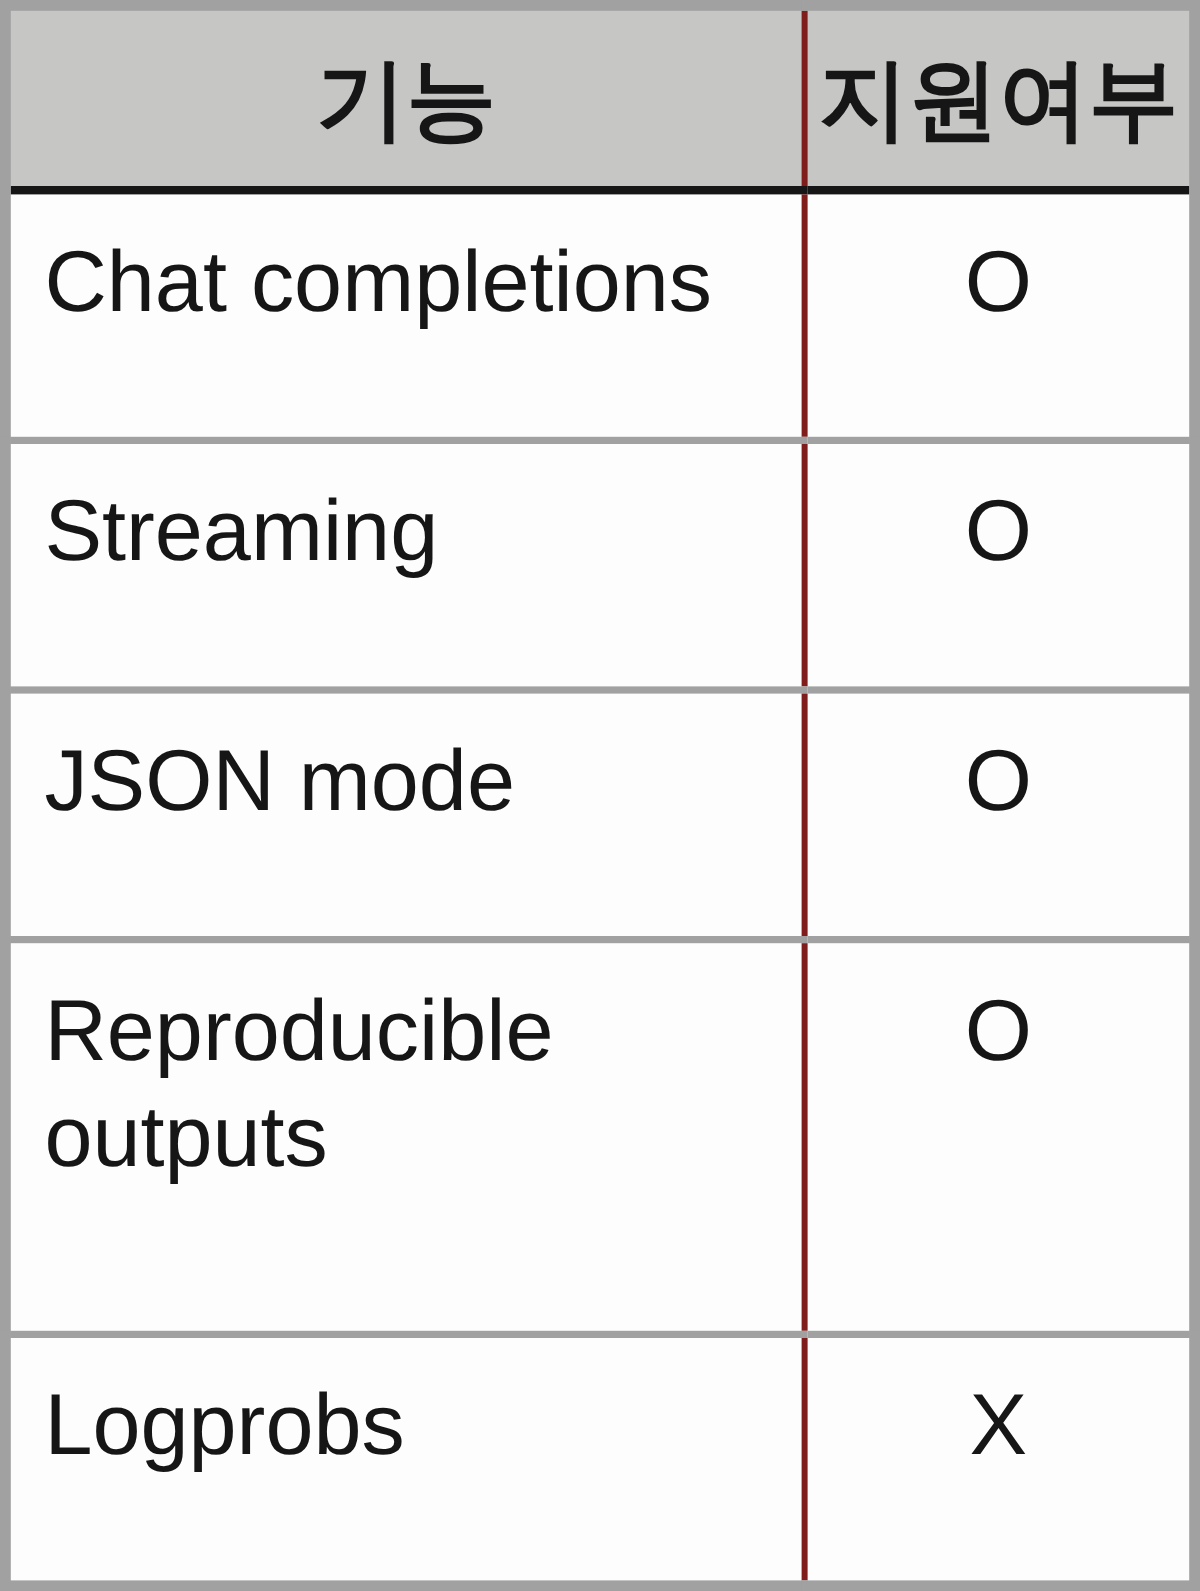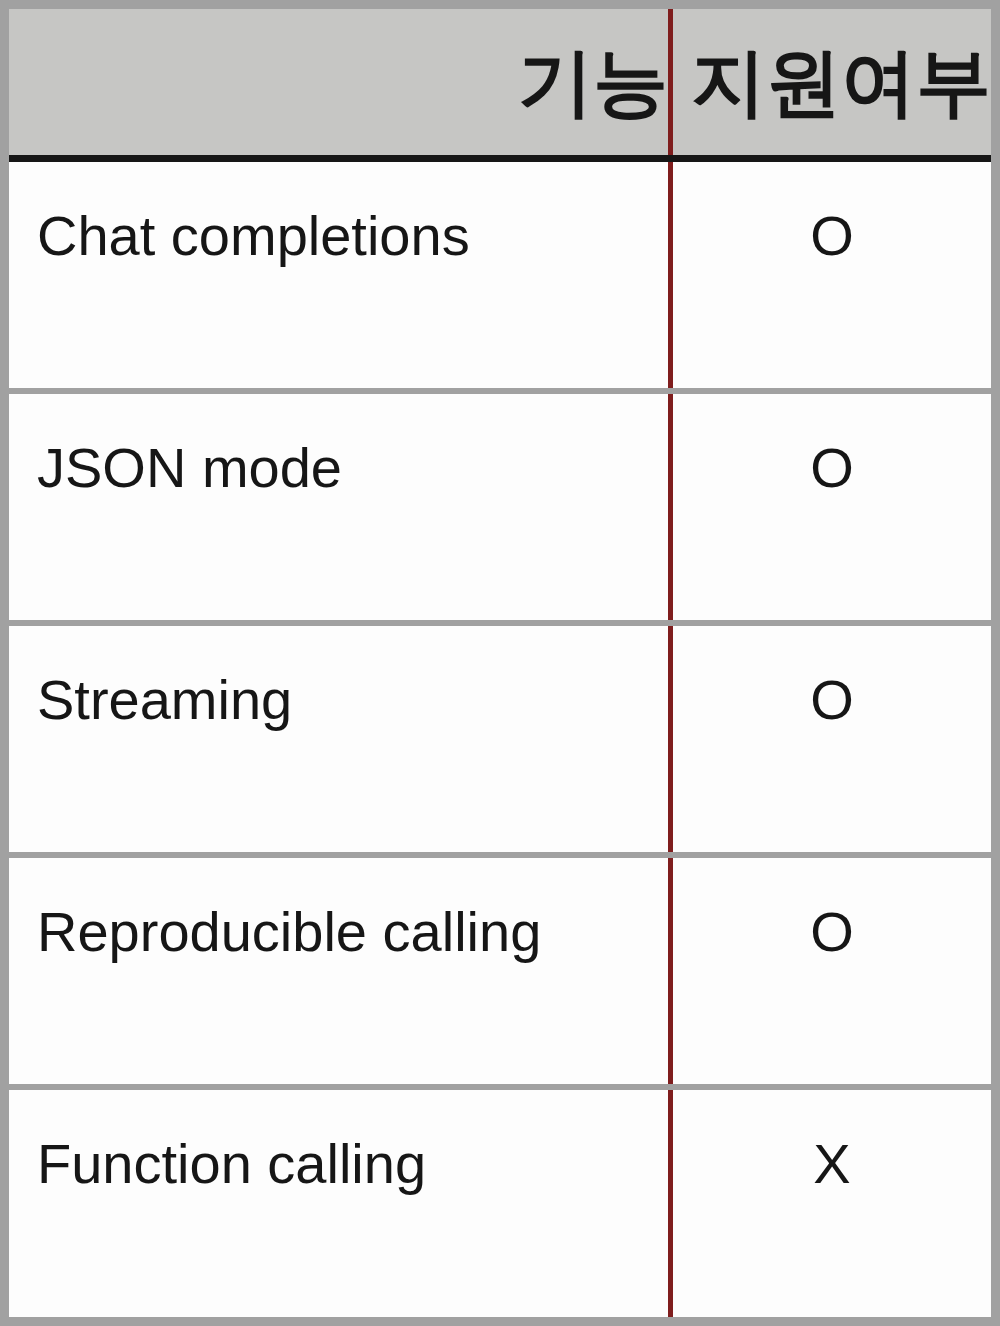--- a/index.html
+++ b/index.html
@@ -22,28 +22,28 @@
     font-family: "Liberation Sans", "DejaVu Sans", sans-serif;
     color: #161616;
   }
   col.feature-col { width: 660px; }
   col.support-col { width: 322px; }
   th {
     background: #c6c6c4;
     border-bottom: 7px solid #161616;
     font-size: 75px;
     font-weight: 700;
-    text-align: right;
+    text-align: center;
     line-height: 90px;
     padding: 28px 0;
   }
   td {
     background: #fdfdfd;
     border-top: 6px solid #a1a1a1;
-    font-size: 56px;
+    font-size: 72px;
     line-height: 89px;
     vertical-align: baseline;
     padding: 29px 12px 29px 28px;
   }
   th.support-header,
   td.support-cell {
     border-left: 5px solid #7f1d1d;
   }
   td.support-cell {
     text-align: center;
@@ -65,30 +65,30 @@
         <th class="feature-header">기능</th>
         <th class="support-header">지원여부</th>
       </tr>
     </thead>
     <tbody>
       <tr>
         <td class="feature-cell">Chat completions</td>
         <td class="support-cell">O</td>
       </tr>
       <tr>
+        <td class="feature-cell">Streaming</td>
+        <td class="support-cell">O</td>
+      </tr>
+      <tr>
         <td class="feature-cell">JSON mode</td>
         <td class="support-cell">O</td>
       </tr>
       <tr>
-        <td class="feature-cell">Streaming</td>
+        <td class="feature-cell">Reproducible outputs</td>
         <td class="support-cell">O</td>
       </tr>
       <tr>
-        <td class="feature-cell">Reproducible calling</td>
-        <td class="support-cell">O</td>
-      </tr>
-      <tr>
-        <td class="feature-cell">Function calling</td>
+        <td class="feature-cell">Logprobs</td>
         <td class="support-cell">X</td>
       </tr>
     </tbody>
   </table>
 </div>
 
 </body></html>

